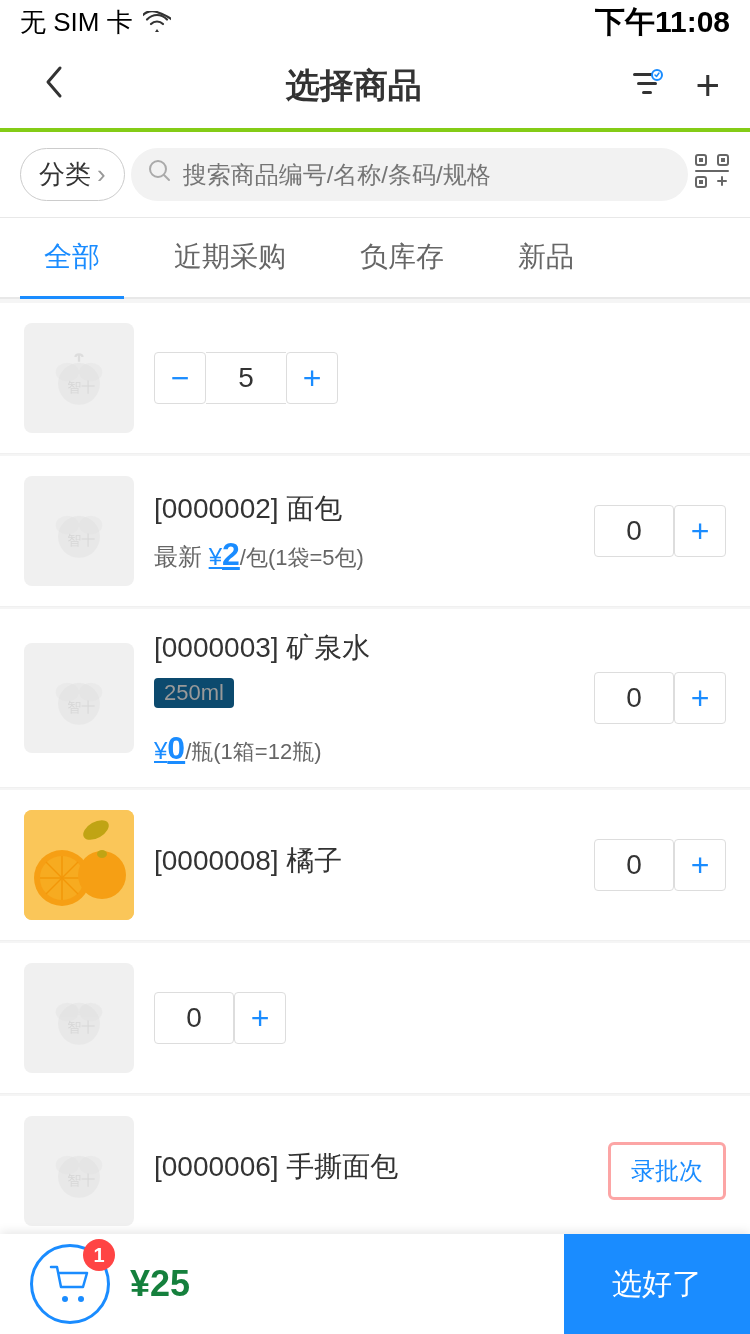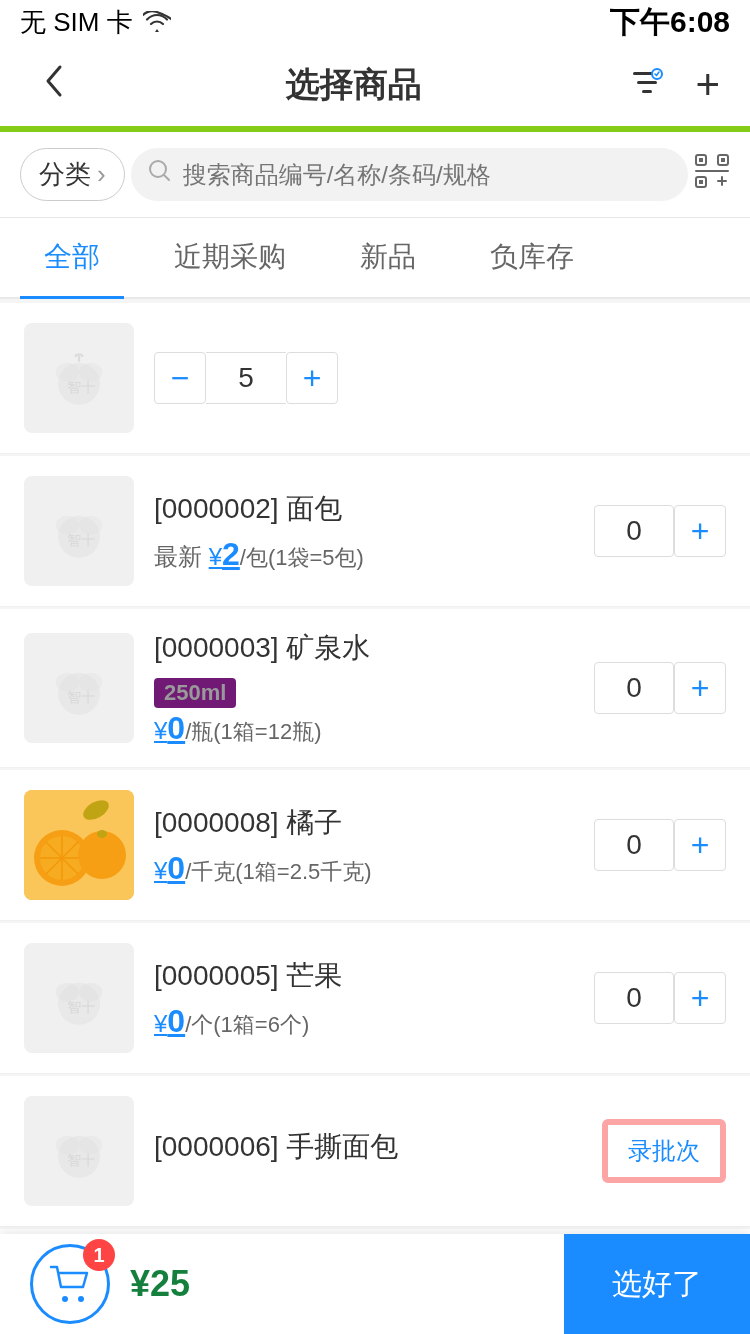--- a/index.html
+++ b/index.html
@@ -57,21 +57,21 @@
     }
 
     
     .nav-bar {
       background: #fff;
       height: 88px;
       display: flex;
       align-items: center;
       justify-content: space-between;
       padding: 0 30px;
-      border-bottom: 6px solid #84cc16;
+      border-bottom: 4px solid #84cc16;
     }
     .nav-back {
       font-size: 36px;
       color: #333;
       cursor: pointer;
       padding: 10px;
     }
     .nav-title {
       font-size: 34px;
       font-weight: 600;
@@ -188,26 +188,25 @@
     }
     .product-name {
       font-size: 28px;
       color: #333;
       font-weight: 500;
       margin-bottom: 8px;
     }
     .product-spec {
       font-size: 22px;
       color: #999;
-      background: #701a75;
+      background: #0c4a6e;
       display: inline-block;
       padding: 2px 10px;
       border-radius: 4px;
-      margin-bottom: 2px;
-      font-weight: bold;
+      margin-bottom: 22px;
     }
     .product-price {
       font-size: 24px;
       color: #333;
     }
     .product-price .latest {
       color: #666;
     }
     .product-price .price-val {
       color: #1a8cff;
@@ -252,21 +251,21 @@
       border-left: none;
       border-right: none;
       text-align: center;
       font-size: 28px;
       color: #333;
       outline: none;
     }
 
     
     .record-batch-btn {
-      border: 6px solid #fca5a5;
+      border: 3px solid #fca5a5;
       border-radius: 6px;
       color: #1a8cff;
       padding: 10px 20px;
       font-size: 24px;
       background: #fff;
       cursor: pointer;
       white-space: nowrap;
     }
 
     
@@ -340,21 +339,21 @@
     <span>无 SIM 卡</span>
     <span>
       <svg width="28" height="22" viewBox="0 0 28 22" fill="none">
         <path d="M14 18l2 3h-4l2-3z" fill="#333"></path>
         <path d="M8 13c1.5-1.5 3.7-2.5 6-2.5s4.5 1 6 2.5" stroke="#333" stroke-width="2.2" fill="none" stroke-linecap="round"></path>
         <path d="M4 8.5C7 5.5 10.3 4 14 4s7 1.5 10 4.5" stroke="#333" stroke-width="2.2" fill="none" stroke-linecap="round"></path>
         <path d="M0 4C3.7 0.5 8.5-1 14 1s9.8 3.5 14 7" stroke="#333" stroke-width="2.2" fill="none" stroke-linecap="round"></path>
       </svg>
     </span>
   </div>
-  <div class="status-center">下午6:08</div>
+  <div class="status-center">下午11:08</div>
 </div>
 
 <div class="nav-bar">
   <span class="nav-back">
     <svg width="28" height="44" viewBox="0 0 28 44" fill="none">
       <path d="M20 8L8 22l12 14" stroke="#333" stroke-width="3" stroke-linecap="round" stroke-linejoin="round"></path>
     </svg>
   </span>
   <span class="nav-title">选择商品</span>
   <div class="nav-actions">
@@ -400,24 +399,24 @@
 </div>
 
 <div class="tab-bar">
   <div class="tab-item active">
     <span>全部</span>
   </div>
   <div class="tab-item">
     <span>近期采购</span>
   </div>
   <div class="tab-item">
+    <span>负库存</span>
+  </div>
+  <div class="tab-item">
     <span>新品</span>
-  </div>
-  <div class="tab-item">
-    <span>负库存</span>
   </div>
 </div>
 
 <div class="product-list">
 
   <div class="product-item">
     <div class="product-thumb">
       <svg viewBox="0 0 60 60" fill="none" xmlns="http://www.w3.org/2000/svg">
         <circle cx="30" cy="35" r="18" fill="#bbb" opacity="0.4"></circle>
         <ellipse cx="20" cy="25" rx="10" ry="8" fill="#bbb" opacity="0.3"></ellipse>
@@ -493,45 +492,36 @@
         <line x1="16" y1="68" x2="60" y2="68" stroke="#e8781a" stroke-width="1.5"></line>
         <line x1="22" y1="52" x2="54" y2="84" stroke="#e8781a" stroke-width="1.5"></line>
         <line x1="22" y1="84" x2="54" y2="52" stroke="#e8781a" stroke-width="1.5"></line>
 
         <circle cx="78" cy="65" r="24" fill="#f4913a"></circle>
         <ellipse cx="78" cy="44" rx="5" ry="4" fill="#5a9e3a"></ellipse>
       </svg>
     </div>
     <div class="product-info">
       <div class="product-name">[0000008] 橘子</div>
-      <div class="product-price">
-        <span class="price-symbol">¥</span><span class="price-val">0</span><span class="unit">/千克(1箱=2.5千克)</span>
-      </div>
     </div>
     <div class="qty-control">
       <input class="qty-input" type="text" value="0" style="border: 1px solid rgb(221, 221, 221); border-radius: 4px;">
       <button class="qty-btn" style="border-radius:4px;">+</button>
     </div>
   </div>
 
   <div class="product-item">
     <div class="product-thumb">
       <svg viewBox="0 0 60 60" fill="none" xmlns="http://www.w3.org/2000/svg">
         <circle cx="30" cy="35" r="18" fill="#bbb" opacity="0.4"></circle>
         <ellipse cx="20" cy="25" rx="10" ry="8" fill="#bbb" opacity="0.3"></ellipse>
         <ellipse cx="40" cy="25" rx="10" ry="8" fill="#bbb" opacity="0.3"></ellipse>
         <text x="20" y="42" font-size="12" fill="#aaa" font-family="sans-serif">智十</text>
       </svg>
     </div>
-    <div class="product-info">
-      <div class="product-name">[0000005] 芒果</div>
-      <div class="product-price">
-        <span class="price-symbol">¥</span><span class="price-val">0</span><span class="unit">/个(1箱=6个)</span>
-      </div>
-    </div>
     <div class="qty-control">
       <input class="qty-input" type="text" value="0" style="border: 1px solid rgb(221, 221, 221); border-radius: 4px;">
       <button class="qty-btn" style="border-radius:4px;">+</button>
     </div>
   </div>
 
   <div class="product-item">
     <div class="product-thumb">
       <svg viewBox="0 0 60 60" fill="none" xmlns="http://www.w3.org/2000/svg">
         <circle cx="30" cy="35" r="18" fill="#bbb" opacity="0.4"></circle>

